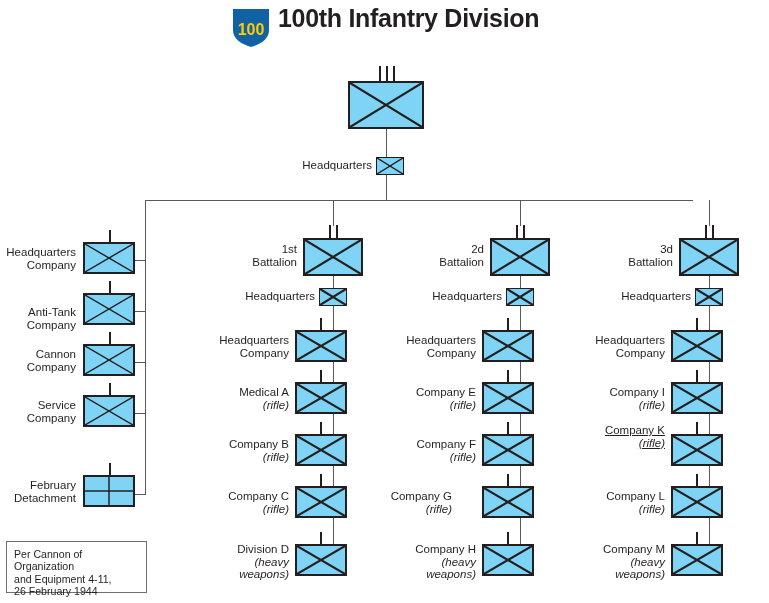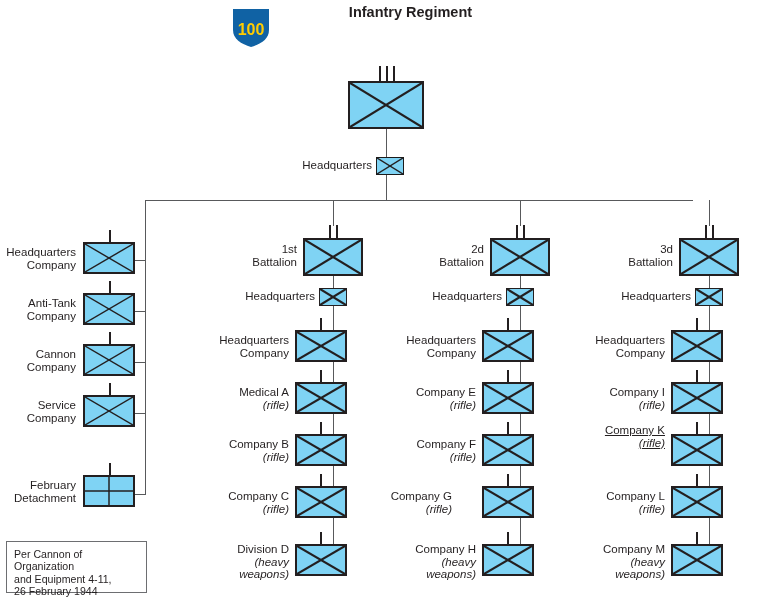--- a/index.html
+++ b/index.html
@@ -46,21 +46,21 @@
 <body>
 
 <div id="header">
   <div id="shield">
     <svg width="40" height="42" viewBox="0 0 40 42">
       <path d="M2 3 H38 V24 C38 33 30 38 20 41 C10 38 2 33 2 24 Z" fill="#1062a4"></path>
       <text x="20" y="29" text-anchor="middle" font-family="Liberation Sans, sans-serif" font-size="16" font-weight="bold" fill="#ffcc00">100</text>
     </svg>
   </div>
   <div id="title-block">
-    <div id="sub-title">Infantry Regiment</div>
+    <div id="main-title">100th Infantry Division</div>
   </div>
 </div>
 
 <div id="chart">
 
   <div class="ech" style="left:379px;top:66px;height:15px;"></div>
   <div class="ech" style="left:386px;top:66px;height:15px;"></div>
   <div class="ech" style="left:393px;top:66px;height:15px;"></div>
 
   <div class="unit" style="left:348px;top:81px;width:76px;height:48px;">
@@ -93,21 +93,21 @@
   </div>
   <div class="unit med" style="left:83px;top:242px;width:52px;height:32px;border-width:2px;">
     <svg class="slash" viewBox="0 0 52 32" preserveAspectRatio="none">
       <line x1="0" y1="0" x2="52" y2="32"></line>
         <line x1="52" y1="0" x2="0" y2="32"></line>
     </svg>
   </div>
   <div class="hline" style="left:135px;top:260px;width:11px;"></div>
 
   <div class="ech thin" style="left:109px;top:281px;height:12px;"></div>
-  <div class="lbl" style="left:0px;top:297px;width:76px;">
+  <div class="lbl" style="left:0px;top:306px;width:76px;">
     <span>Anti-Tank</span><br>
     <span>Company</span>
   </div>
   <div class="unit med" style="left:83px;top:293px;width:52px;height:32px;border-width:2px;">
     <svg class="slash" viewBox="0 0 52 32" preserveAspectRatio="none">
       <line x1="0" y1="0" x2="52" y2="32"></line>
         <line x1="52" y1="0" x2="0" y2="32"></line>
     </svg>
   </div>
   <div class="hline" style="left:135px;top:311px;width:11px;"></div>

